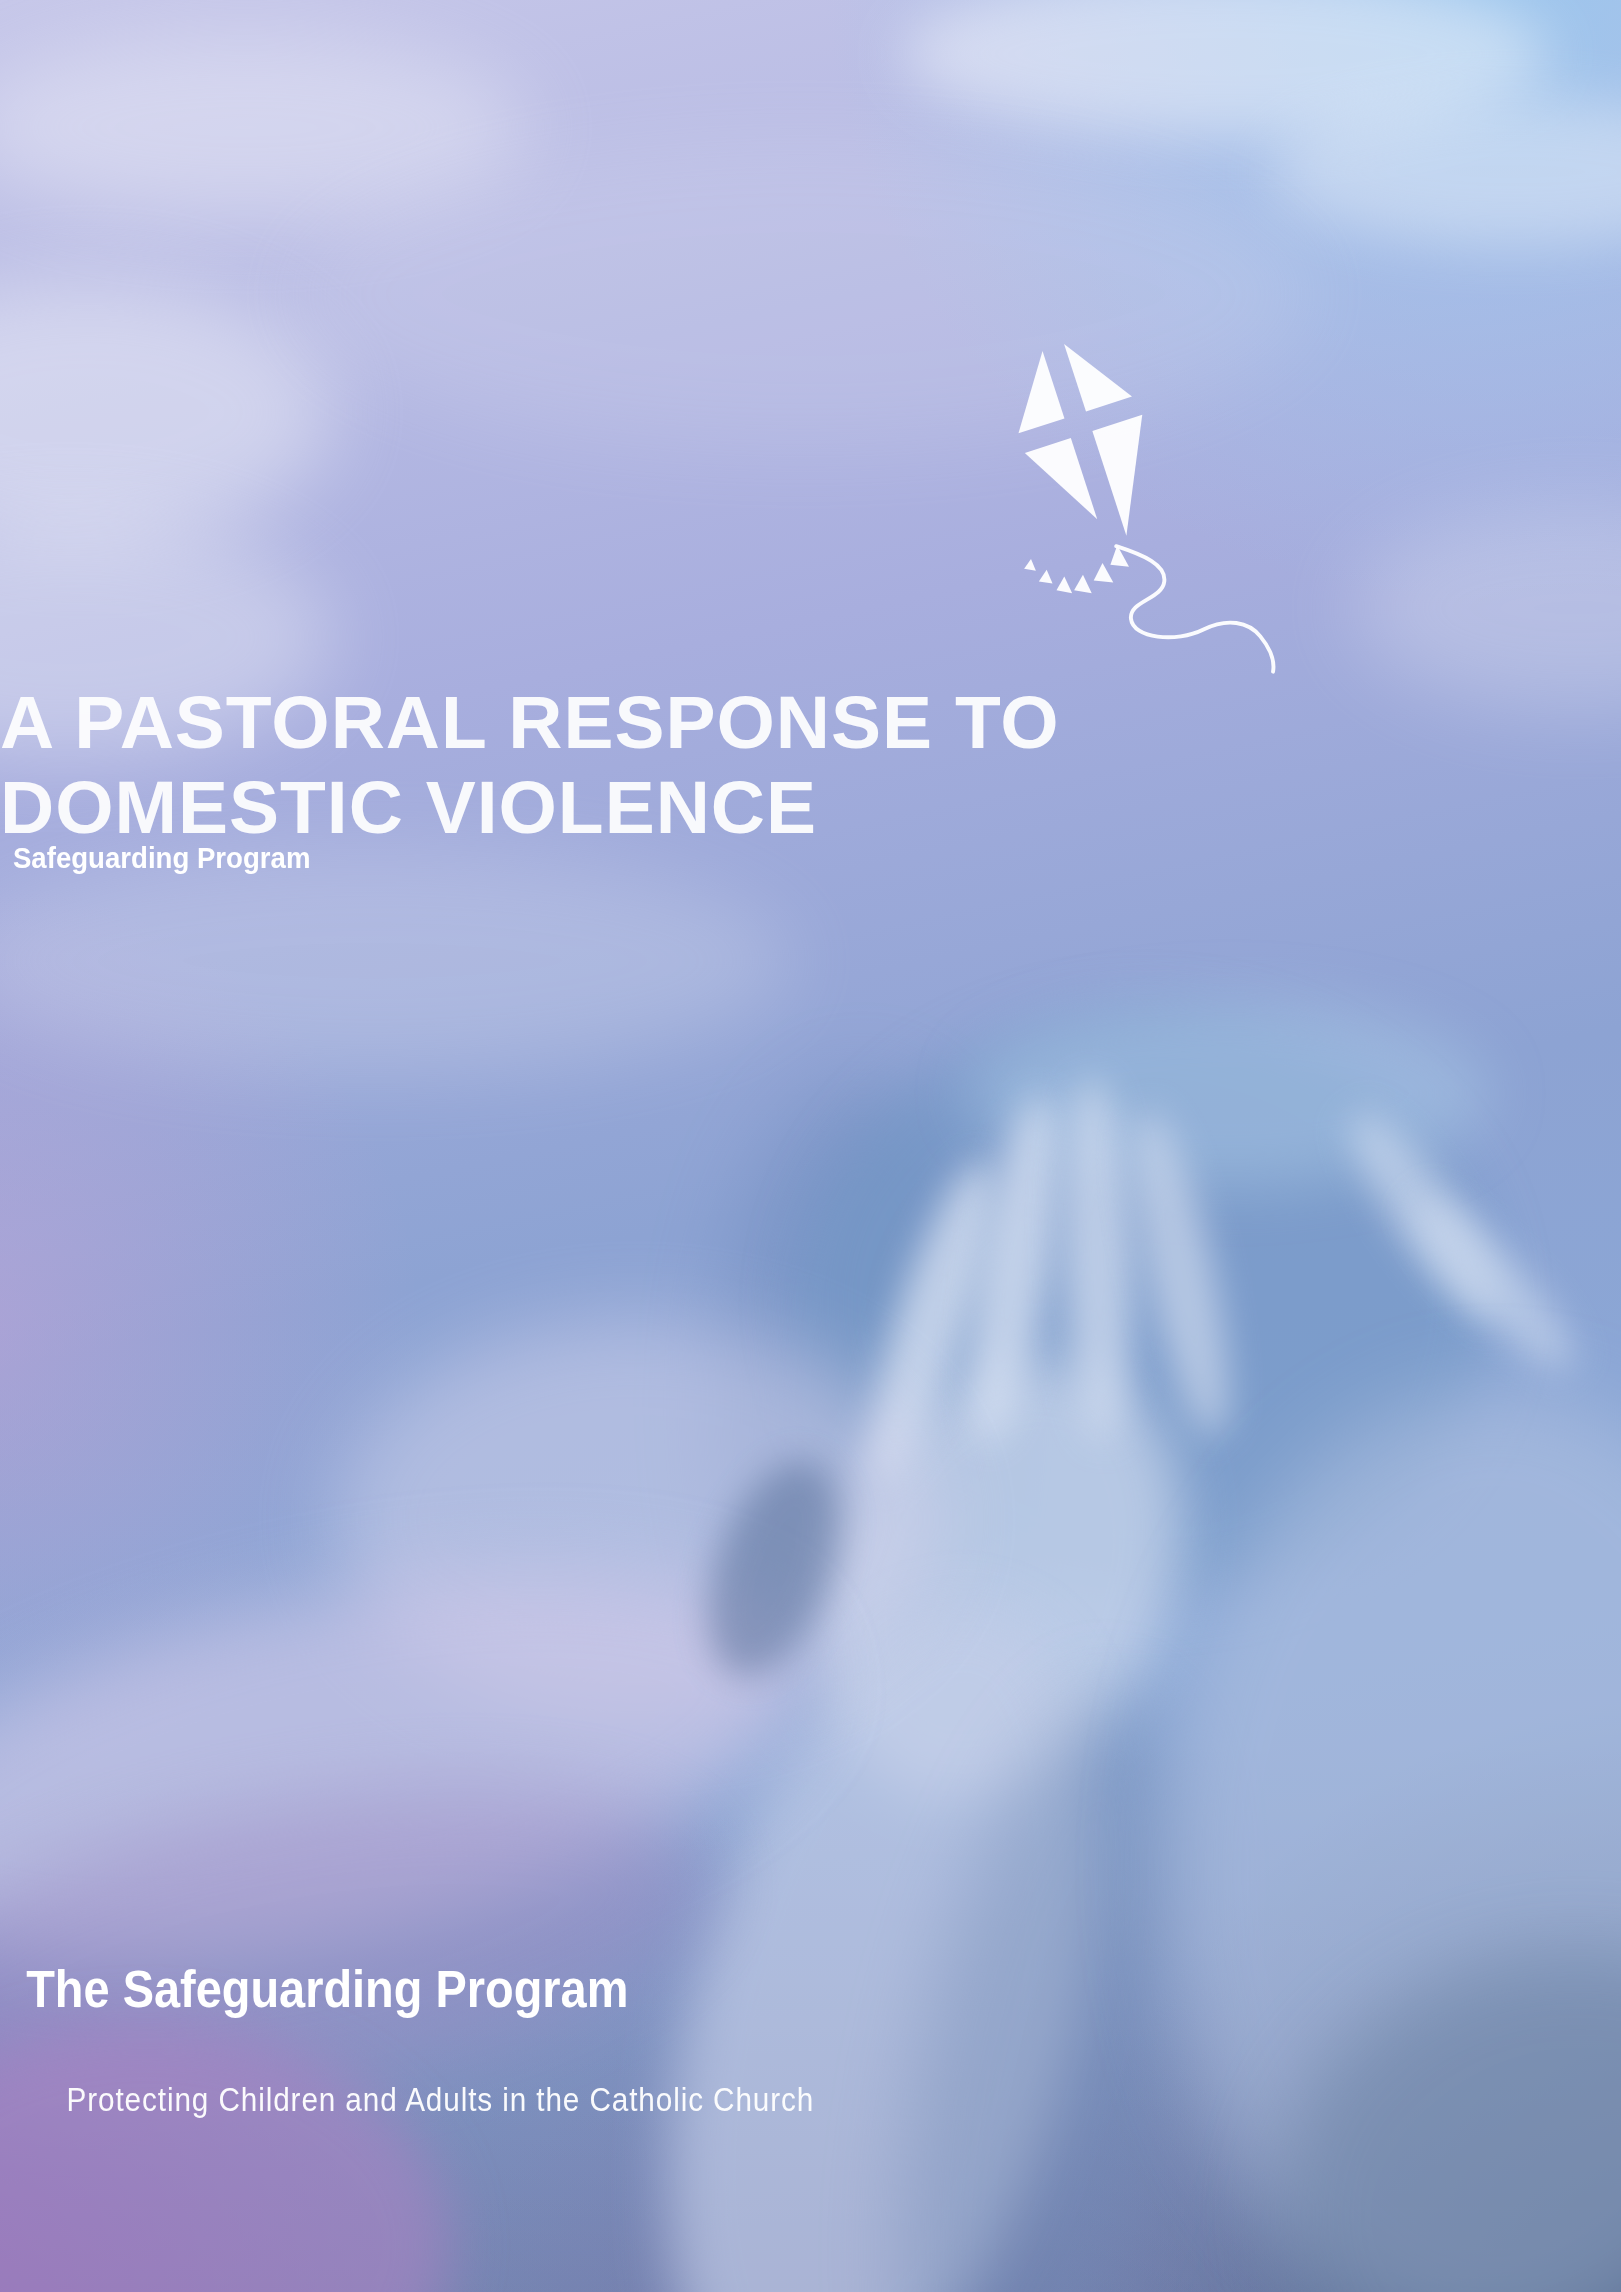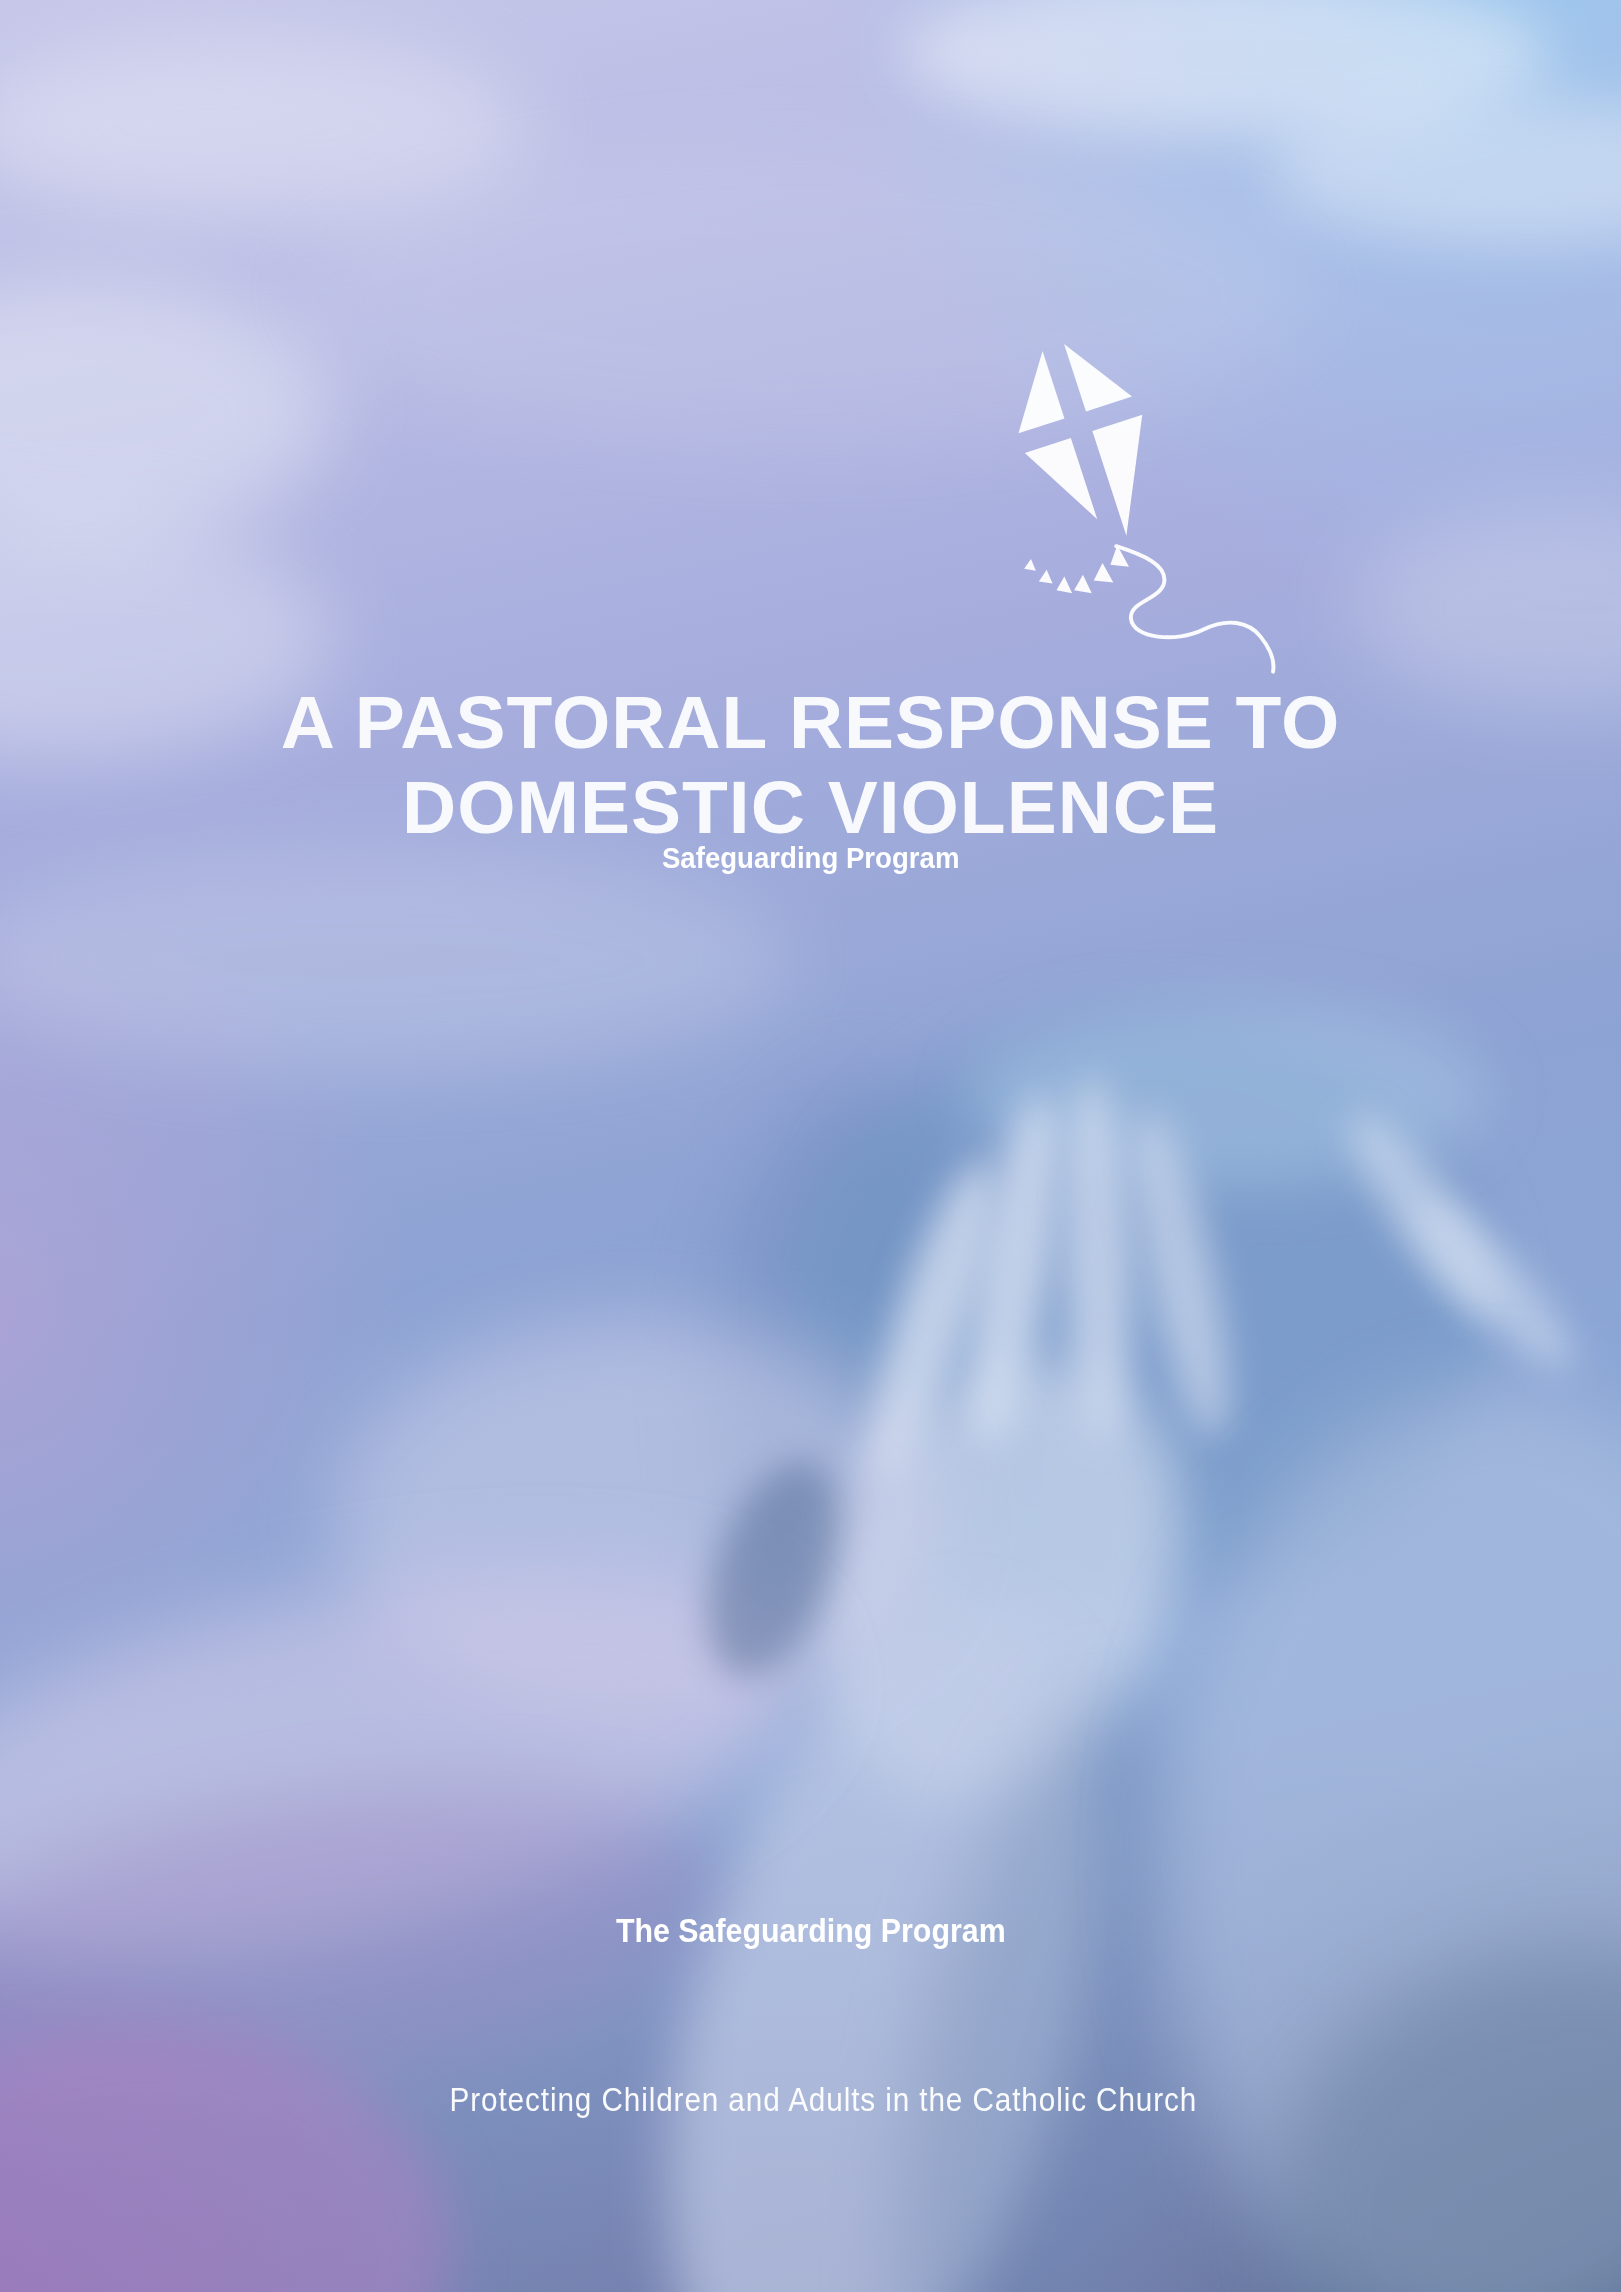--- a/index.html
+++ b/index.html
@@ -12,33 +12,33 @@
       linear-gradient(to bottom, rgba(20,30,70,0) 76%, rgba(40,50,90,0.20) 100%),
       radial-gradient(ellipse 55% 38% at 92% -2%, rgba(152,199,238,0.90), rgba(152,199,238,0) 75%),
       radial-gradient(ellipse 42% 30% at -4% 102%, rgba(160,110,195,0.80), rgba(160,110,195,0) 70%),
       radial-gradient(ellipse 55% 40% at 104% 102%, rgba(82,104,138,0.88), rgba(82,104,138,0) 70%),
       radial-gradient(ellipse 40% 28% at -2% 58%, rgba(205,162,216,0.45), rgba(205,162,216,0) 70%),
       radial-gradient(ellipse 70% 30% at 50% 100%, rgba(128,124,180,0.35), rgba(128,124,180,0) 70%),
       linear-gradient(168deg, #c6c7e9 0%, #a8aede 30%, #8da3d3 52%, #8aa8d6 72%, #8d9dc9 100%);
   }
   .art{position:absolute;inset:0;width:100%;height:100%;}
   .kite-wrap{position:absolute;left:933px;top:312px;width:392px;height:392px;}
-  .txt{position:absolute;left:0;right:0;text-align:center;color:#ffffff;}
+  .txt{position:absolute;left:0;right:0;text-align:left;color:#ffffff;}
   .title{
     top:635px;
     font-size:75px;line-height:1.0;font-weight:bold;
     letter-spacing:1px;opacity:.93;
     text-transform:uppercase;
   }
   .title .tline{display:block;margin-bottom:9.8px;}
   .sub-bold{top:841px;font-size:30px;font-weight:bold;}
   .sub-bold .squeeze{display:inline-block;transform:scaleX(0.92);transform-origin:center;}
   .sub-light{top:907px;font-size:35px;font-weight:400;letter-spacing:6.9px;opacity:.97;}
   .sub-light .squeeze{display:inline-block;transform:scaleX(0.90);transform-origin:center;}
-  .foot-bold{top:1912px;font-size:33px;font-weight:bold;}
+  .foot-bold{top:1960px;font-size:51px;font-weight:bold;}
   .foot-bold .squeeze{display:inline-block;transform:scaleX(0.92);transform-origin:center;}
   .foot-light{top:2081px;font-size:33px;font-weight:400;letter-spacing:1px;opacity:.96;padding-left:25px;}
   .foot-light .squeeze{display:inline-block;transform:scaleX(0.90);transform-origin:center;}
 </style>
 </head>
 <body>
 
 <div class="page">
 
   <svg class="art" viewBox="0 0 1654 2339" preserveAspectRatio="none" aria-hidden="true">

